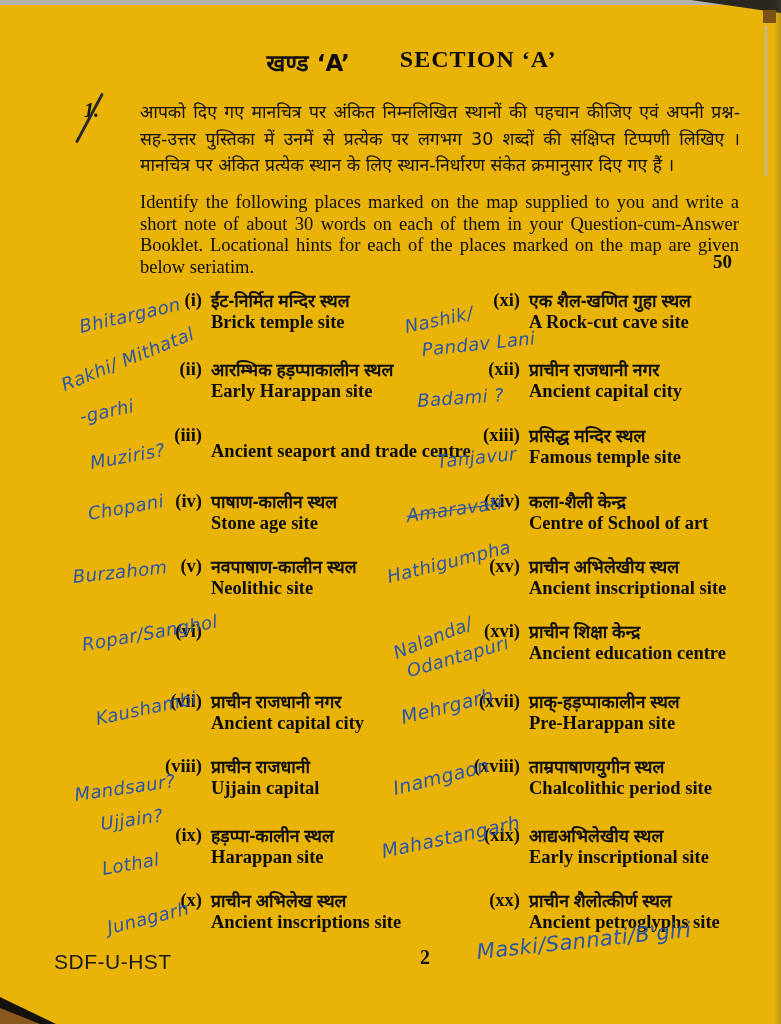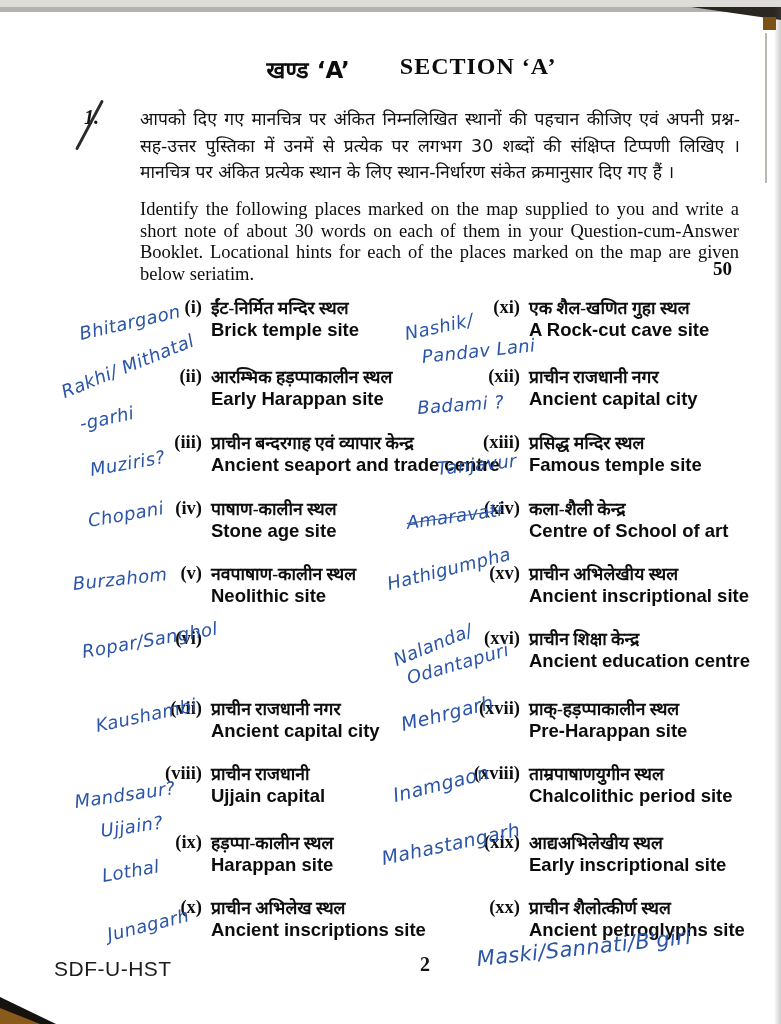--- a/index.html
+++ b/index.html
@@ -2,21 +2,21 @@
 <html><head>
 <meta charset="utf-8">
 <style>
   html, body { margin:0; padding:0; }
   body {
     width:781px; height:1024px; position:relative;
     background:#dedcd8; overflow:hidden;
     font-family:"Liberation Serif", serif;
   }
   .page {
-    position:absolute; inset:0; background:#ffffff; overflow:hidden;margin-top:7px;
+    position:absolute; inset:0; background:#eab308; overflow:hidden;
   }
   
   .edge-top { position:absolute; top:0; left:0; width:100%; height:5px; background:#b3b2af; }
   .corner-tr { position:absolute; top:0; right:0; width:90px; height:13px; background:#2a2620; clip-path:polygon(0 0,100% 0,100% 100%); }
   .chip-tr { position:absolute; top:10px; right:5px; width:13px; height:13px; background:#7c5214; }
   .line-r { position:absolute; top:26px; right:14px; width:2px; height:150px; background:#bcb9b2; }
   .shadow-r { position:absolute; top:0; right:0; width:7px; height:100%; background:linear-gradient(to right, rgba(0,0,0,0), rgba(90,85,78,.30)); }
   .corner-bl-black { position:absolute; bottom:0; left:0; width:56px; height:27px; background:#16130f; clip-path:polygon(0 0,0 100%,100% 100%); }
   .corner-bl-brown { position:absolute; bottom:0; left:0; width:40px; height:16px; background:#8a5a1c; clip-path:polygon(0 0,0 100%,100% 100%); }
 
@@ -48,22 +48,22 @@
   
   .row { position:absolute; left:0; width:781px; }
   .r0{top:288px}.r1{top:357px}.r2{top:423px}.r3{top:489px}.r4{top:554px}
   .r5{top:619px}.r6{top:689px}.r7{top:754px}.r8{top:823px}.r9{top:888px}
   .cell { position:absolute; display:flex; align-items:flex-start; }
   .cl { left:118px; }
   .cr { left:420px; }
   .inum { flex:none; width:84px; text-align:right; padding-right:9px; padding-top:2px;
     font-family:"Liberation Serif",serif; font-weight:bold; font-size:18.5px; color:#0d0d0d; }
   .cr .inum { width:100px; }
-  .itxt .it-hi { font-family:Liberation Serif, serif; font-weight:bold; font-size:17.5px; color:#0e0e0e; white-space:nowrap; }
-  .itxt .it-en { font-family:Liberation Sans, sans-serif; font-weight:bold; font-size:18.5px; margin-top:4px; color:#0c0c0c; white-space:nowrap; }
+  .itxt .it-hi { font-family:Liberation Sans, sans-serif; font-weight:bold; font-size:17.5px; color:#0e0e0e; white-space:nowrap; }
+  .itxt .it-en { font-family:Liberation Serif, serif; font-weight:bold; font-size:18.5px; margin-top:4px; color:#0c0c0c; white-space:nowrap; }
 
   
   .ann { position:absolute; font-family:"DejaVu Sans",sans-serif; font-style:italic;
     color:#2b55a8; font-size:18px; white-space:nowrap; transform-origin:left bottom; letter-spacing:.4px; }
   .a1 { left:82px;  top:316px; transform:rotate(-13deg); }
   .a2 { left:66px;  top:374px; transform:rotate(-22deg); }
   .a2b{ left:82px;  top:406px; transform:rotate(-12deg); }
   .a3 { left:92px;  top:452px; transform:rotate(-10deg); }
   .a4 { left:90px;  top:503px; transform:rotate(-10deg); }
   .a5 { left:74px;  top:566px; transform:rotate(-6deg); }
@@ -139,21 +139,21 @@
     <div class="cell cr">
       <span class="inum">(xii)</span>
       <span class="itxt"><span class="it-hi">प्राचीन राजधानी नगर</span><br>
       <span class="it-en">Ancient capital city</span></span>
     </div>
   </div>
 
   <div class="row r2">
     <div class="cell cl">
       <span class="inum">(iii)</span>
-      <span class="itxt"><span class="it-hi">प्राचीन बन्दरगाह एवं व्यापार केन्द्र</span><br>
+      <span class="itxt"><br>
       <span class="it-en">Ancient seaport and trade centre</span></span>
     </div>
     <div class="cell cr">
       <span class="inum">(xiii)</span>
       <span class="itxt"><span class="it-hi">प्रसिद्ध मन्दिर स्थल</span><br>
       <span class="it-en">Famous temple site</span></span>
     </div>
   </div>
 
   <div class="row r3">

